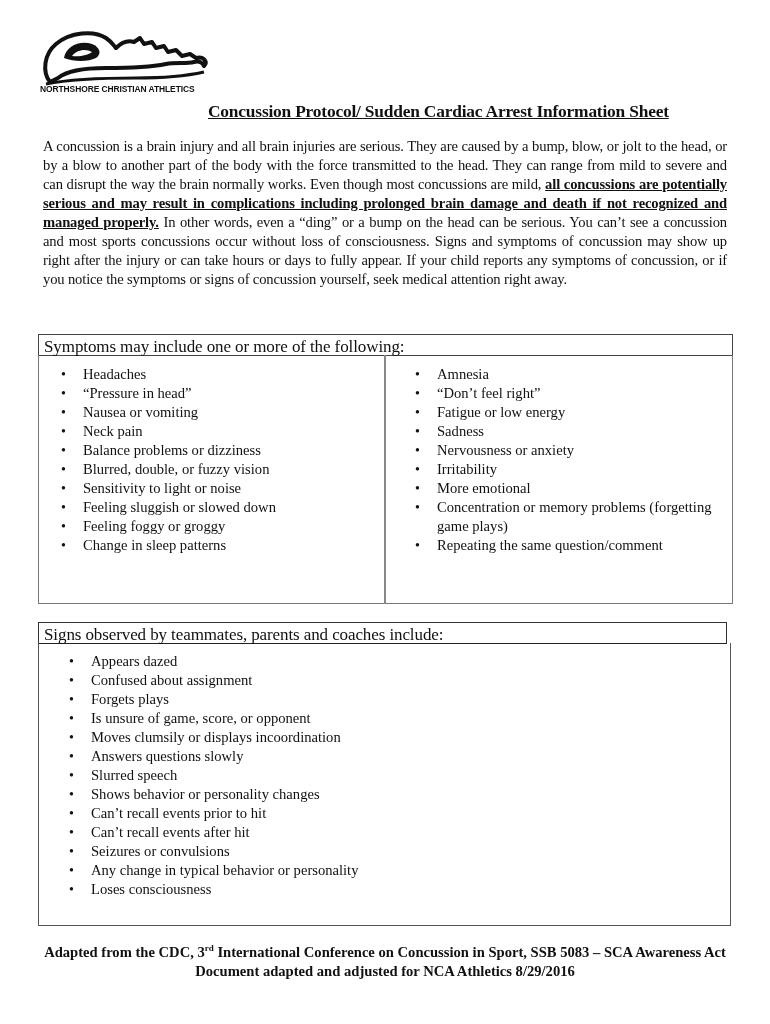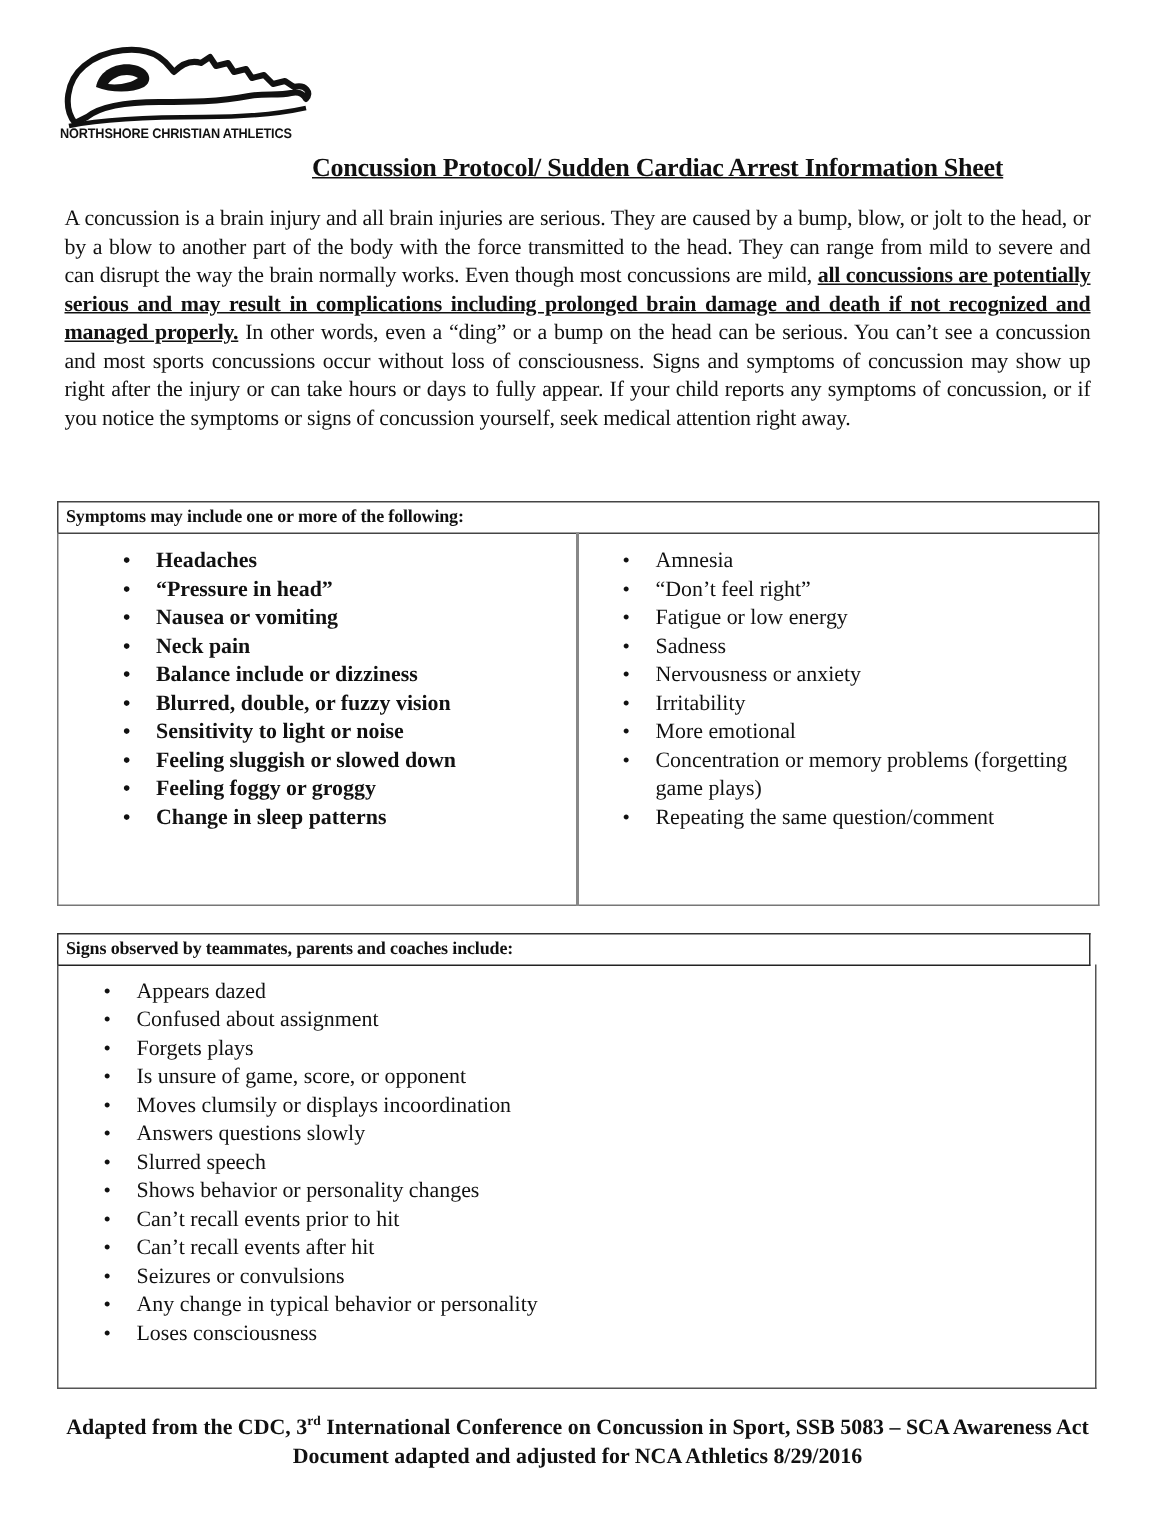--- a/index.html
+++ b/index.html
@@ -13,21 +13,21 @@
   .title { position:absolute; left:208px; top:101px; font-size:17.4px; font-weight:bold;
            text-decoration:underline; white-space:nowrap; letter-spacing:-0.2px; }
   .intro { position:absolute; left:43px; top:137px; width:684px; font-size:14.6px; line-height:19px;
            text-align:justify; letter-spacing:-0.15px; }
   .intro .emph { font-weight:bold; text-decoration:underline; }
 
   .box-border { border:1px solid #555; position:absolute; box-sizing:border-box; }
   .sym-head { left:38px; top:334px; width:695px; height:22px; border-color:#444; }
   .sym-body { left:38px; top:355px; width:695px; height:249px; border-top:none; border-color:#777; }
   .sym-divider { position:absolute; left:384px; top:355px; width:2px; height:249px; background:#888; }
-  .box-head-text { position:absolute; font-weight:bold; font-size:12px; white-space:nowrap; letter-spacing:-0.1px; }
+  .box-head-text { position:absolute; font-weight:normal; font-size:17px; white-space:nowrap; letter-spacing:-0.1px; }
 
   .sig-head { left:38px; top:622px; width:689px; height:22px; border-color:#333; border-bottom:1.5px solid #222;}
   .sig-body { left:38px; top:643px; width:693px; height:283px; border-top:none; border-color:#555; }
 
   ul.blist { position:absolute; margin:0; padding:0; list-style:none; font-size:14.6px; line-height:19px; }
   ul.blist li { position:relative; padding-left:22px; }
   ul.blist li::before { content:"\2022"; position:absolute; left:0; top:0; font-size:14px; }
 
   .footer { position:absolute; left:0; width:770px; top:943px; text-align:center; font-size:14.6px; line-height:19px;font-weight:bold; }
   .footer sup { font-size:9px; vertical-align:6px; line-height:0; }
@@ -47,26 +47,26 @@
 
 <div class="title">Concussion Protocol/ Sudden Cardiac Arrest Information Sheet</div>
 
 <div class="intro"><span>A concussion is a brain injury and all brain injuries are serious. They are caused by a bump, blow, or jolt to the head, or by a blow to another part of the body with the force transmitted to the head. They can range from mild to severe and can disrupt the way the brain normally works. Even though most concussions are mild, </span><span class="emph">all concussions are potentially serious and may result in complications including prolonged brain damage and death if not recognized and managed properly.</span><span>  In other words, even a “ding” or a bump on the head can be serious.  You can’t see a concussion and most sports concussions occur without loss of consciousness. Signs and symptoms of concussion may show up right after the injury or can take hours or days to fully appear. If your child reports any symptoms of concussion, or if you notice the symptoms or signs of concussion yourself, seek medical attention right away.</span></div>
 
 <div class="box-border sym-head"></div>
 <div class="box-head-text" style="left:44px; top:337px;">Symptoms may include one or more of the following:</div>
 <div class="box-border sym-body"></div>
 <div class="sym-divider"></div>
 
-<ul class="blist" style="left:82px; top:365px; width:300px;font-weight:bold;">
+<ul class="blist" style="left:61px; top:365px; width:300px;">
   <li>Headaches</li>
   <li>“Pressure in head”</li>
   <li>Nausea or vomiting</li>
   <li>Neck pain</li>
-  <li>Balance include or dizziness</li>
+  <li>Balance problems or dizziness</li>
   <li>Blurred, double, or fuzzy vision</li>
   <li>Sensitivity to light or noise</li>
   <li>Feeling sluggish or slowed down</li>
   <li>Feeling foggy or groggy</li>
   <li>Change in sleep patterns</li>
 </ul>
 
 <ul class="blist" style="left:415px; top:365px; width:300px;">
   <li>Amnesia</li>
   <li>“Don’t feel right”</li>

